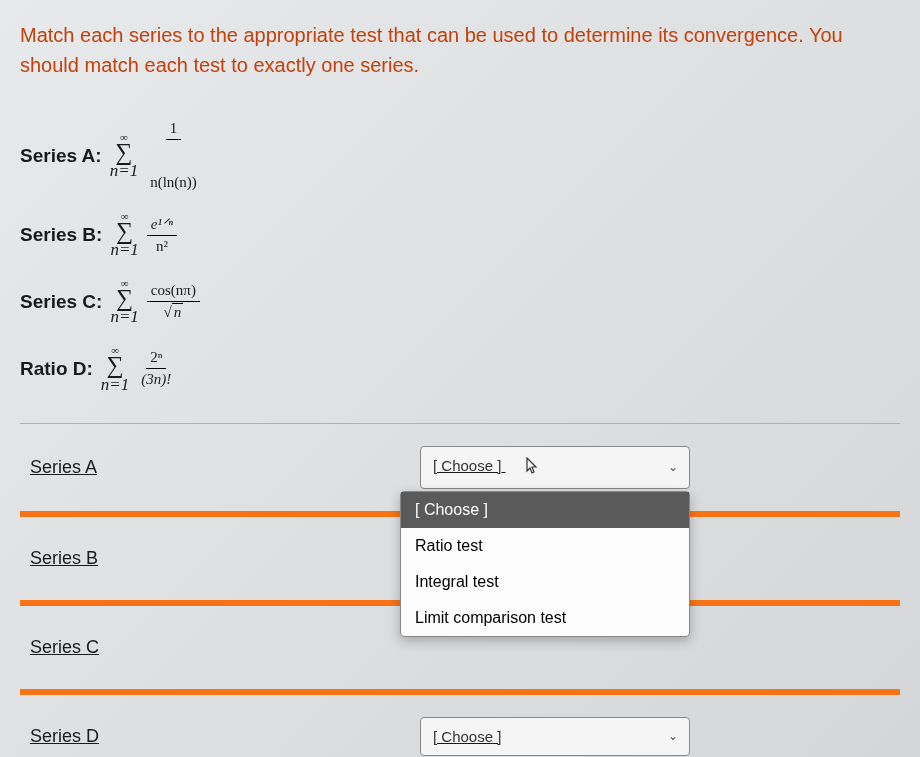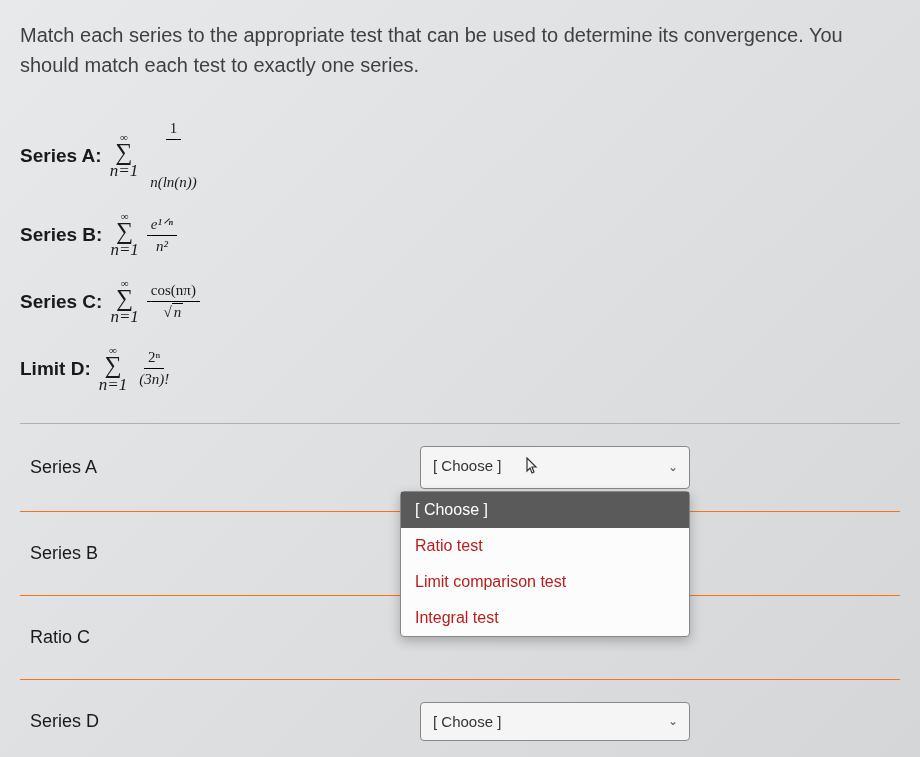--- a/index.html
+++ b/index.html
@@ -12,21 +12,21 @@
       background: linear-gradient(135deg, #e8e9eb 0%, #d5d6d8 100%);
       padding: 20px;
       width: 920px;
       height: 757px;
       color: #1a1a1a;
     }
     .instruction {
       font-size: 20px;
       line-height: 1.5;
       margin-bottom: 40px;
-      color: #404040;
+      color: #c2410c;
     }
     .series-list {
       margin-bottom: 30px;
     }
     .series-item {
       font-size: 19px;
       margin-bottom: 20px;
       display: flex;
       align-items: center;
     }
@@ -58,22 +58,23 @@
       font-size: 15px;
       text-align: center;
     }
     .matching-section {
       border-top: 1px solid #b0b0b0;
     }
     .match-row {
       display: flex;
       align-items: center;
       padding: 22px 10px;
-      border-bottom: 1px solid #f97316;
+      border-bottom: 6px solid #f97316;
       position: relative;
+      text-decoration: underline;
     }
     .match-label {
       width: 370px;
       font-size: 18px;
       color: #1a1a1a;
     }
     .dropdown-container {
       position: relative;
       flex: 1;
       max-width: 290px;
@@ -109,21 +110,21 @@
       border: 1px solid #888;
       border-radius: 4px;
       box-shadow: 0 4px 12px rgba(0,0,0,0.25);
       z-index: 10;
       margin-top: 2px;
     }
     .dropdown-option {
       padding: 9px 14px;
       font-size: 16px;
       cursor: pointer;
-      color: #b91c1c;
+      color: #000000;
     }
     .dropdown-option.selected {
       background: #5a5a5a;
       color: #fff;
     }
     .cursor-icon {
       display: inline-block;
       margin-left: 20px;
       vertical-align: middle;
     }
@@ -159,57 +160,57 @@
   <div class="series-item">
     <span class="series-label">Series A:</span>
     <span class="math">
       <span class="sum-container">
         <span class="sum-sup">∞</span>
         <span style="font-size:24px;line-height:0.8;">∑</span>
         <span class="sum-sub">n=1</span>
       </span>
       <span class="fraction">
         <span class="numerator">1</span>
-        <span class="denominator" style="font-style:italic;margin-top:32px;">n(ln(n))</span>
+        <span class="denominator" style="margin-top:32px;">n(ln(n))</span>
       </span>
     </span>
   </div>
 
   <div class="series-item">
     <span class="series-label">Series B:</span>
     <span class="math">
       <span class="sum-container">
         <span class="sum-sup">∞</span>
         <span style="font-size:24px;line-height:0.8;">∑</span>
         <span class="sum-sub">n=1</span>
       </span>
       <span class="fraction">
         <span class="numerator" style="font-style:italic;">e¹ᐟⁿ</span>
-        <span class="denominator" style="font-style:italic;">n²</span>
+        <span class="denominator" style="">n²</span>
       </span>
     </span>
   </div>
 
   <div class="series-item">
     <span class="series-label">Series C:</span>
     <span class="math">
       <span class="sum-container">
         <span class="sum-sup">∞</span>
         <span style="font-size:24px;line-height:0.8;">∑</span>
         <span class="sum-sub">n=1</span>
       </span>
       <span class="fraction">
         <span class="numerator">cos(nπ)</span>
         <span class="denominator"><span class="sqrt-sym">√</span><span class="sqrt" style="font-style:italic;">n</span></span>
       </span>
     </span>
   </div>
 
   <div class="series-item">
-    <span class="series-label">Limit D:</span>
+    <span class="series-label">Ratio D:</span>
     <span class="math">
       <span class="sum-container">
         <span class="sum-sup">∞</span>
         <span style="font-size:24px;line-height:0.8;">∑</span>
         <span class="sum-sub">n=1</span>
       </span>
       <span class="fraction">
         <span class="numerator">2ⁿ</span>
         <span class="denominator" style="font-style:italic;">(3n)!</span>
       </span>
@@ -228,38 +229,38 @@
         <span class="cursor-icon">
           <svg width="14" height="18" viewBox="0 0 14 18">
             <path d="M1 1 L1 14 L4 11 L6 16 L8 15 L6 10 L10 10 Z" fill="none" stroke="#333" stroke-width="1.2"></path>
           </svg>
         </span>
       </div>
       <span class="dropdown-arrow">⌄</span>
       <div class="dropdown-open">
         <div class="dropdown-option selected">[ Choose ]</div>
         <div class="dropdown-option">Ratio test</div>
+        <div class="dropdown-option">Integral test</div>
         <div class="dropdown-option">Limit comparison test</div>
-        <div class="dropdown-option">Integral test</div>
       </div>
     </div>
   </div>
 
   <div class="match-row">
     <div class="match-label">Series B</div>
     <div class="dropdown-container" style="visibility:hidden;">
       <div class="dropdown-select">
         <span>[ Choose ]</span>
       </div>
 
     </div>
   </div>
 
   <div class="match-row">
-    <div class="match-label">Ratio C</div>
+    <div class="match-label">Series C</div>
     <div class="dropdown-container" style="visibility:hidden;">
       <div class="dropdown-select">
         <span>[ Choose ]</span>
       </div>
 
     </div>
   </div>
 
   <div class="match-row">
     <div class="match-label">Series D</div>

